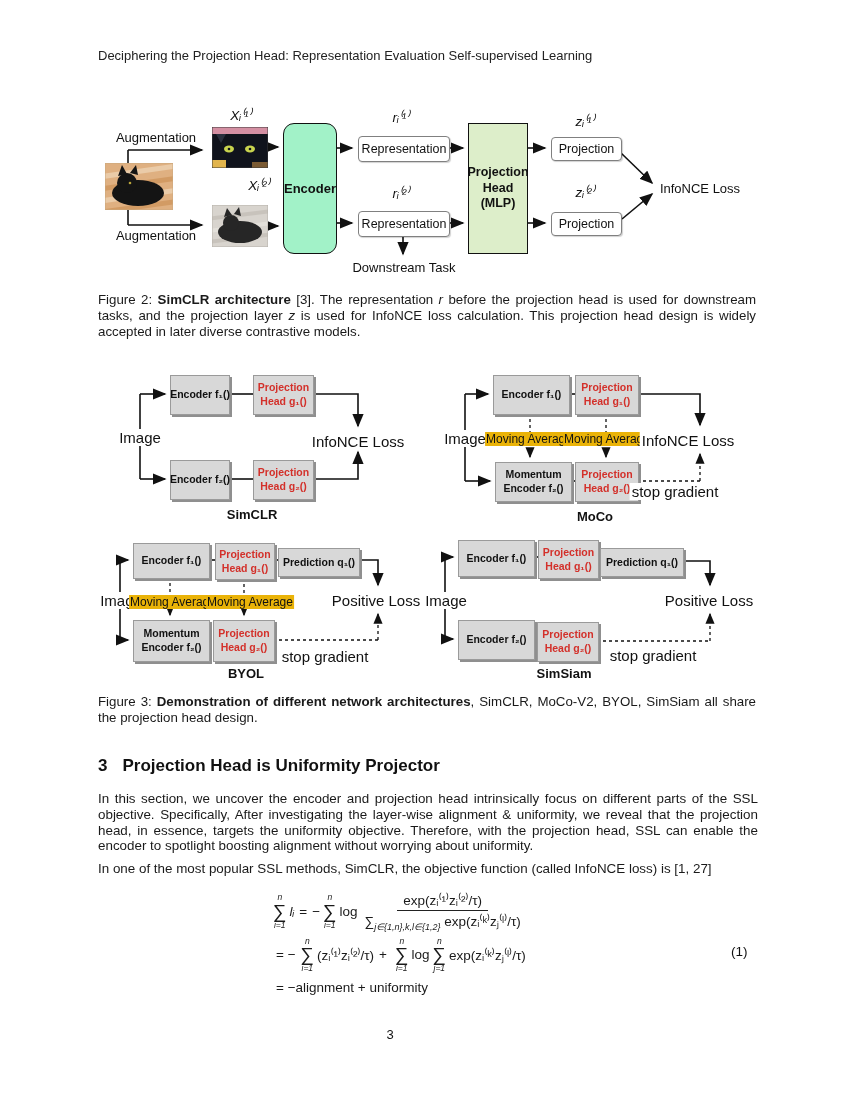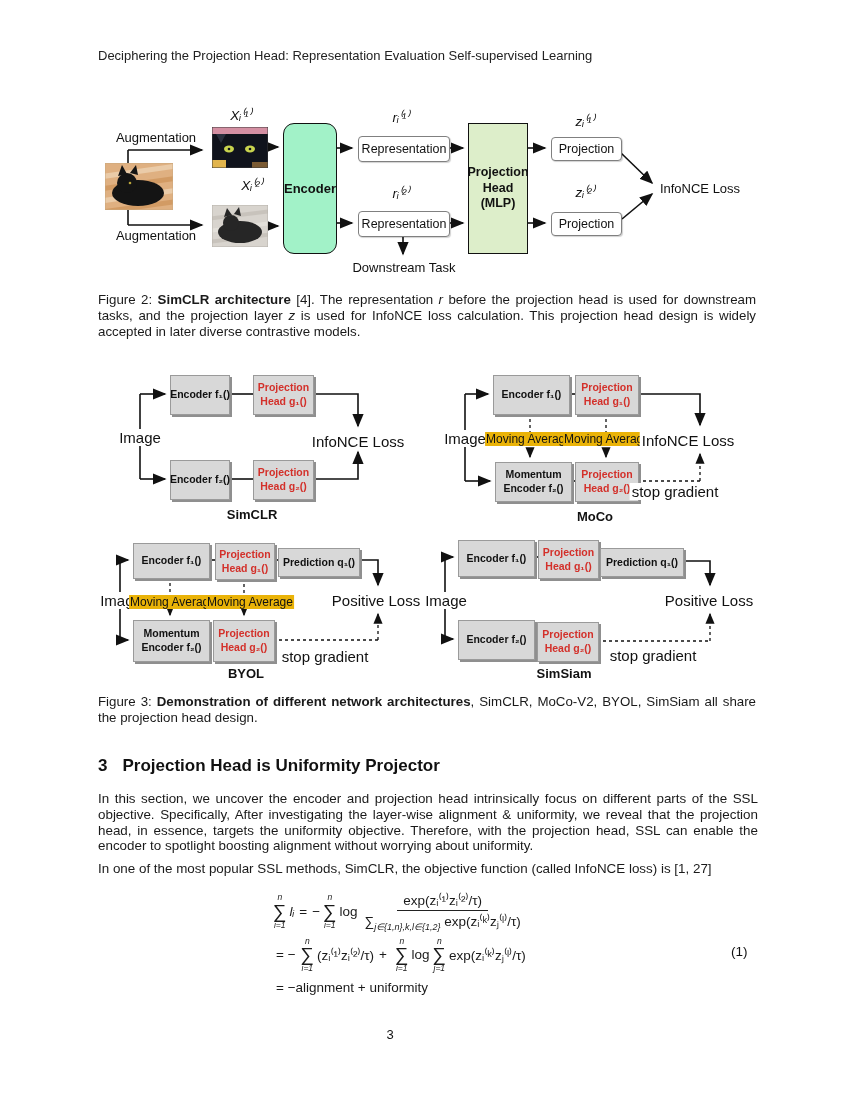--- a/index.html
+++ b/index.html
@@ -119,21 +119,21 @@
       <ellipse cx="28" cy="27" rx="22" ry="11" fill="#262626"></ellipse>
       <circle cx="19" cy="18" r="8" fill="#262626"></circle>
       <polygon points="12,12 15,3 20,10" fill="#262626"></polygon>
       <polygon points="22,9 27,2 29,11" fill="#262626"></polygon>
       <rect width="56" height="42" fill="none" stroke="#b5b1aa"></rect>
     </svg>
 
     <div class="cx lbl13" style="left:61px;top:30px;">Augmentation</div>
     <div class="cx lbl13" style="left:61px;top:128px;">Augmentation</div>
     <div class="cx mathlbl" style="left:146px;top:6px;">Xᵢ⁽¹⁾</div>
-    <div class="cx mathlbl" style="left:157px;top:76px;">Xᵢ⁽²⁾</div>
+    <div class="cx mathlbl" style="left:164px;top:76px;">Xᵢ⁽²⁾</div>
     <div class="cx mathlbl" style="left:306px;top:8px;">rᵢ⁽¹⁾</div>
     <div class="cx mathlbl" style="left:306px;top:84px;">rᵢ⁽²⁾</div>
     <div class="cx mathlbl" style="left:490px;top:12px;">zᵢ⁽¹⁾</div>
     <div class="cx mathlbl" style="left:490px;top:83px;">zᵢ⁽²⁾</div>
 
     <div class="encbox" style="left:188px;top:23px;width:52px;height:129px;border-radius:11px;">Encoder</div>
     <div class="wbox" style="left:263px;top:36px;width:90px;height:24px;">Representation</div>
     <div class="wbox" style="left:263px;top:111px;width:90px;height:24px;">Representation</div>
     <div class="phbox" style="left:373px;top:23px;width:58px;height:129px;">
       <span>Projection</span>
@@ -141,21 +141,21 @@
       <span>(MLP)</span>
     </div>
     <div class="wbox" style="left:456px;top:37px;width:69px;height:22px;">Projection</div>
     <div class="wbox" style="left:456px;top:112px;width:69px;height:22px;">Projection</div>
 
     <div class="cx lbl13" style="left:605px;top:81px;">InfoNCE Loss</div>
     <div class="cx lbl13" style="left:309px;top:160px;">Downstream Task</div>
   </div>
 
   <div class="caption" style="top:292px;">
-    <span>Figure 2: </span><b>SimCLR architecture</b><span> [4]. The representation </span><span class="itl">r</span><span> before the projection head is used for downstream tasks, and the projection layer </span><span class="itl">z</span><span> is used for InfoNCE loss calculation. This projection head design is widely accepted in later diverse contrastive models.</span>
+    <span>Figure 2: </span><b>SimCLR architecture</b><span> [3]. The representation </span><span class="itl">r</span><span> before the projection head is used for downstream tasks, and the projection layer </span><span class="itl">z</span><span> is used for InfoNCE loss calculation. This projection head design is widely accepted in later diverse contrastive models.</span>
   </div>
 
   <div class="fig3">
     <svg class="overlay" width="660" height="318" viewBox="0 0 660 318">
       <defs>
         <marker id="ah3" markerWidth="9" markerHeight="7" refX="7.5" refY="3.5" orient="auto">
           <path d="M0,0 L8.5,3.5 L0,7 z" fill="#111"></path>
         </marker>
       </defs>
 

